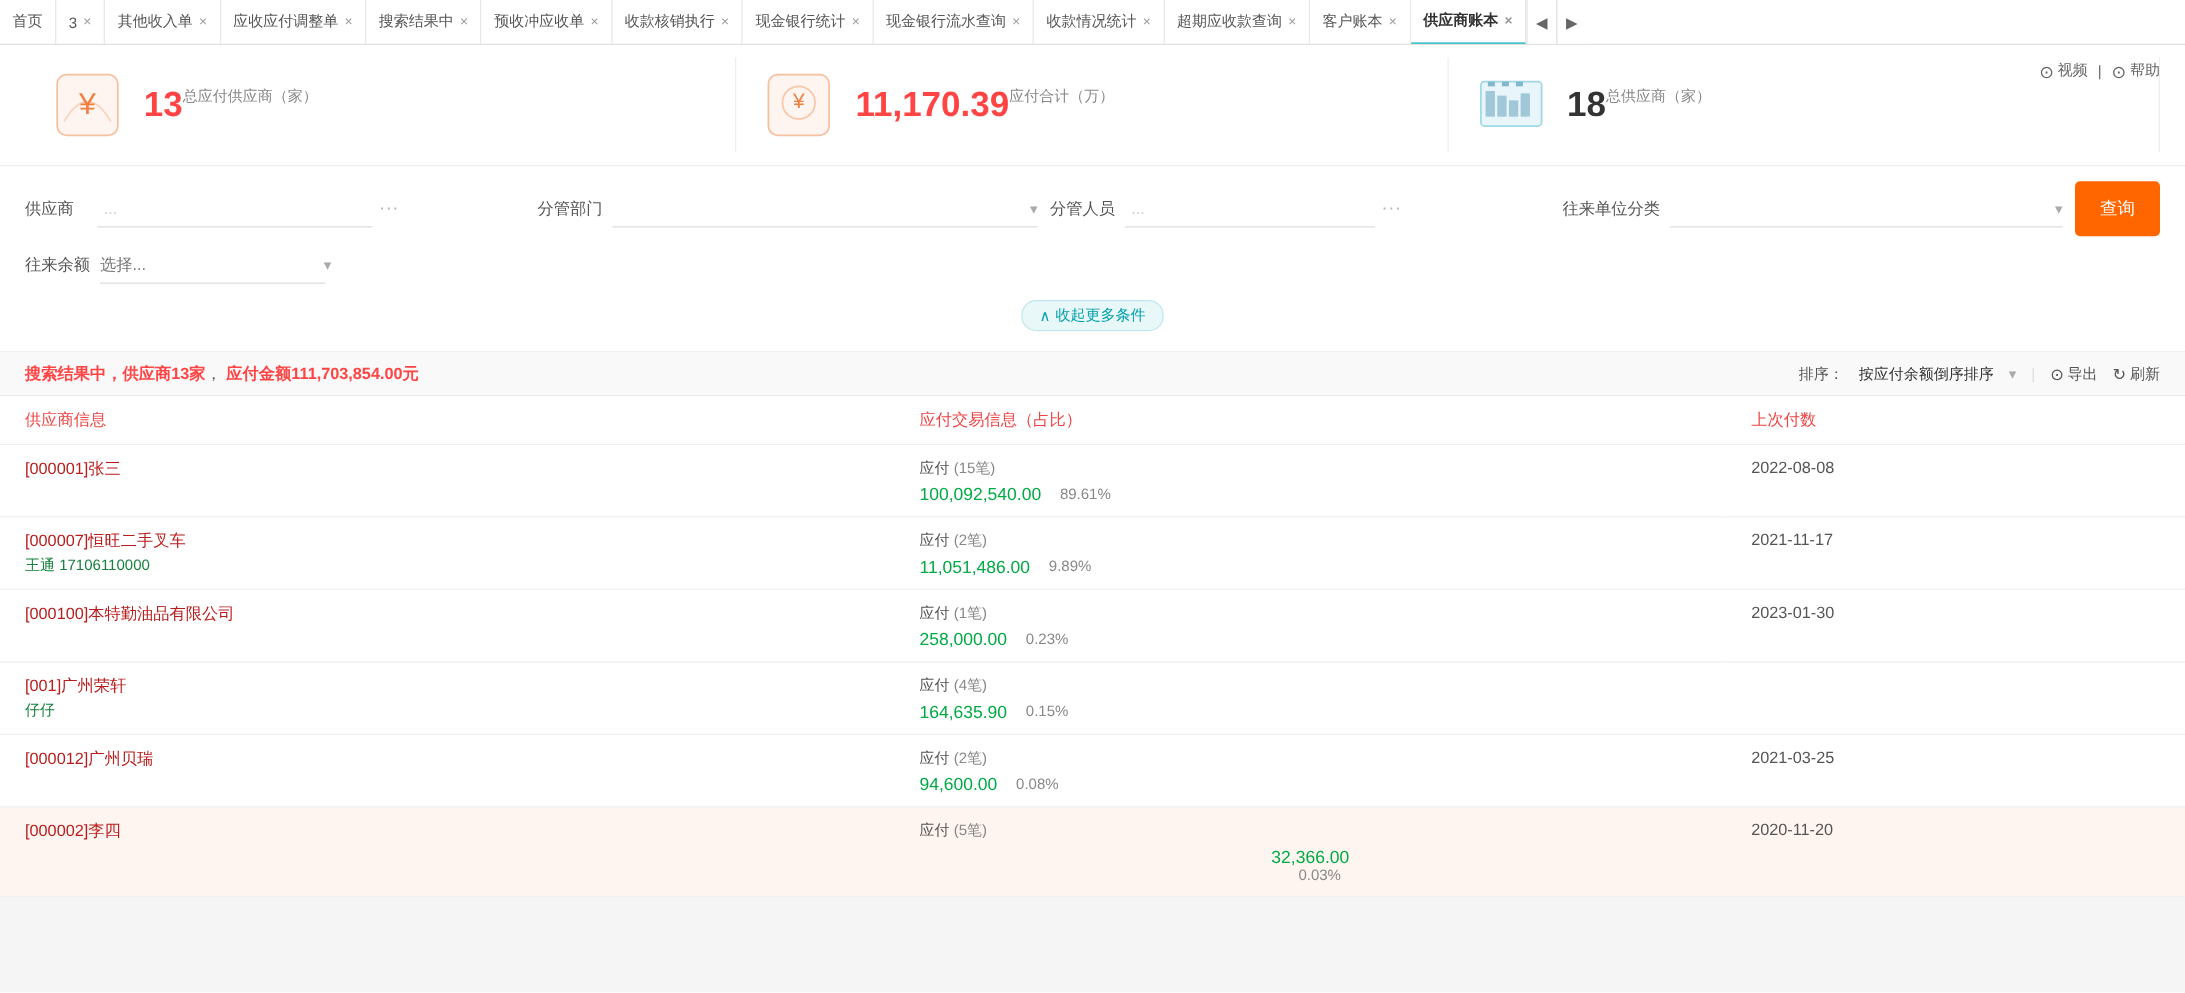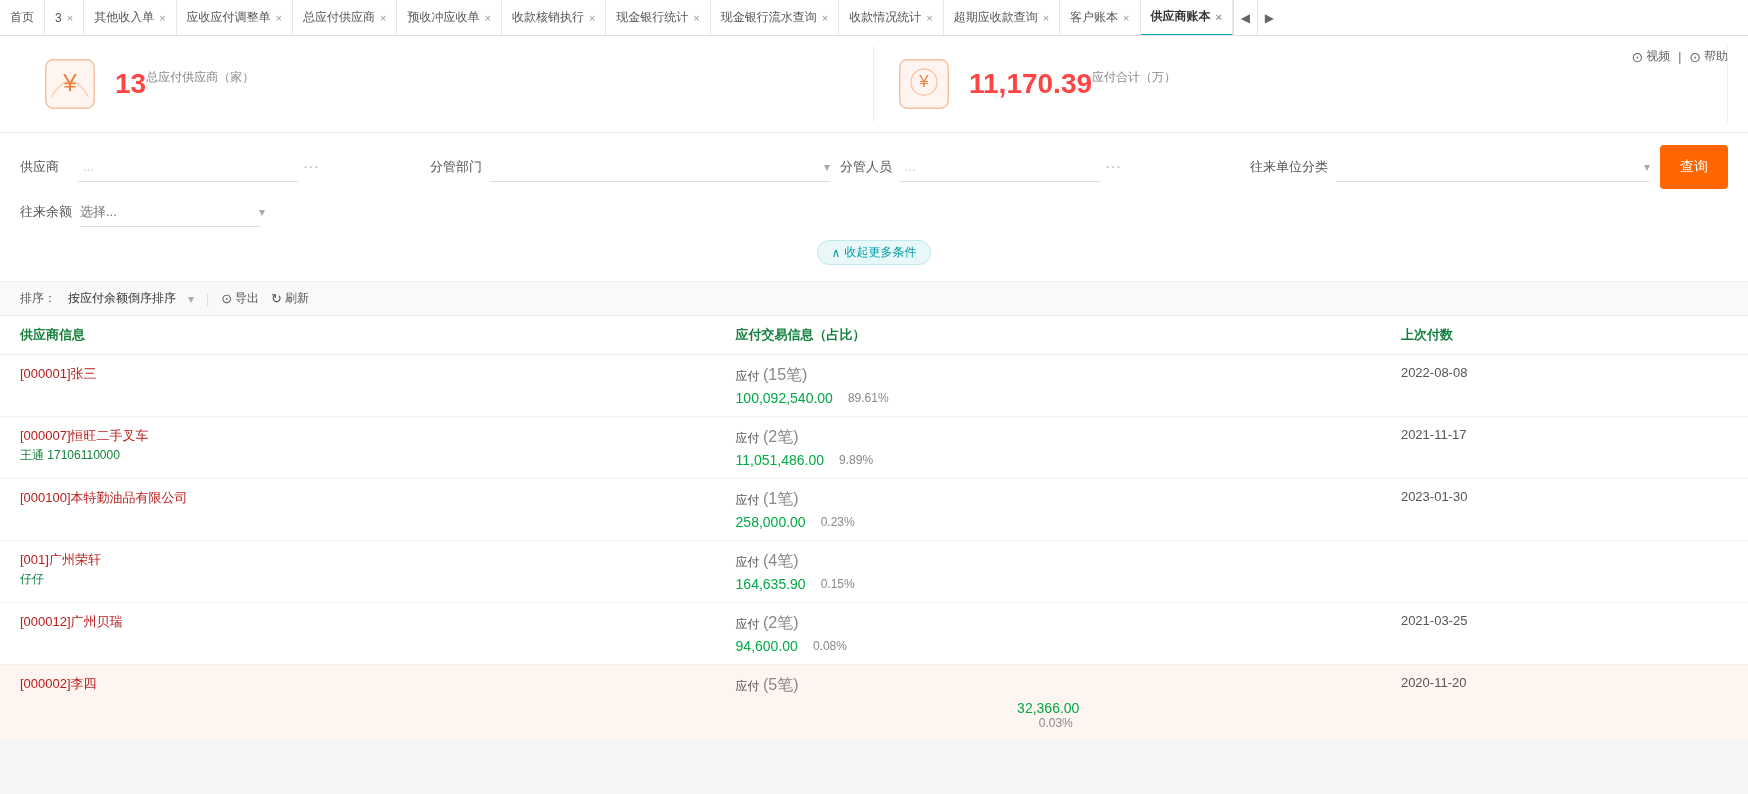--- a/index.html
+++ b/index.html
@@ -215,42 +215,42 @@
       overflow-x: auto;
     }
     .data-table {
       width: 100%;
       border-collapse: collapse;
     }
     .data-table th {
       padding: 10px 20px;
       text-align: left;
       font-size: 13px;
-      color: #15803d;
-      font-weight: 700;
+      color: #ef4444;
+      font-weight: 400;
       border-bottom: 1px solid #eee;
       background: #fff;
     }
     .data-table td {
       padding: 10px 20px;
       border-bottom: 1px solid #f0f0f0;
       font-size: 13px;
       vertical-align: top;
     }
     .data-table tr.highlight td { background: #fff5f0; }
     .supplier-link {
       color: #b91c1c;
       text-decoration: none;
       cursor: pointer;
       font-size: 13px;
     }
     .supplier-sub { color: #15803d; font-size: 12px; margin-top: 2px; }
     .amount-green { color: #00aa44; font-size: 14px; font-weight: 500; }
     .payable-label { color: #555; font-size: 12px; }
-    .payable-notes { color: #888; font-size: 16px; }
+    .payable-notes { color: #888; font-size: 12px; }
     .percent-val { color: #888; font-size: 12px; margin-left: 15px; }
     .date-val { color: #555; font-size: 13px; }
 
     
     .table-wrap::-webkit-scrollbar { height: 6px; }
     .table-wrap::-webkit-scrollbar-thumb { background: #ddd; border-radius: 3px; }
   </style>
 </head>
 <body>
 
@@ -264,21 +264,21 @@
   </div>
   <div class="nav-tab">
     <span>其他收入单</span>
     <span class="close-x">×</span>
   </div>
   <div class="nav-tab">
     <span>应收应付调整单</span>
     <span class="close-x">×</span>
   </div>
   <div class="nav-tab">
-    <span>总应付供应商</span>
+    <span>搜索结果中</span>
     <span class="close-x">×</span>
   </div>
   <div class="nav-tab">
     <span>预收冲应收单</span>
     <span class="close-x">×</span>
   </div>
   <div class="nav-tab">
     <span>收款核销执行</span>
     <span class="close-x">×</span>
   </div>
@@ -333,20 +333,38 @@
         <circle cx="30" cy="28" r="14" stroke="#f08040" stroke-width="1.5" fill="none" opacity="0.4"></circle>
         <text x="30" y="33" text-anchor="middle" font-size="18" fill="#f08040" font-family="Arial">¥</text>
       </svg>
     </div>
     <div class="stat-content">
       <span class="stat-number">11,170.39</span>
       <span class="stat-label">应付合计（万）</span>
     </div>
   </div>
 
+  <div class="stat-item">
+    <div class="stat-icon">
+      <svg viewBox="0 0 60 60" fill="none" xmlns="http://www.w3.org/2000/svg">
+        <rect x="4" y="10" width="52" height="38" rx="3" fill="#e8f5fa" stroke="#a0d8e8" stroke-width="1.5"></rect>
+        <rect x="8" y="18" width="8" height="22" fill="#a0c8d8"></rect>
+        <rect x="18" y="22" width="8" height="18" fill="#a0c8d8"></rect>
+        <rect x="28" y="26" width="8" height="14" fill="#a0c8d8"></rect>
+        <rect x="38" y="20" width="8" height="20" fill="#a0c8d8"></rect>
+        <rect x="10" y="10" width="6" height="4" fill="#80b8cc"></rect>
+        <rect x="22" y="10" width="6" height="4" fill="#80b8cc"></rect>
+        <rect x="34" y="10" width="6" height="4" fill="#80b8cc"></rect>
+      </svg>
+    </div>
+    <div class="stat-content">
+      <span class="stat-number" style="color:#333;">18</span>
+      <span class="stat-label">总供应商（家）</span>
+    </div>
+  </div>
 
   <div class="top-right-links">
     <span style="display:flex;align-items:center;gap:3px;cursor:pointer;">
       <span style="font-size:14px;">⊙</span>
       <span>视频</span>
     </span>
     <span class="divider-v">|</span>
     <span style="display:flex;align-items:center;gap:3px;cursor:pointer;">
       <span style="font-size:14px;">⊙</span>
       <span>帮助</span>
@@ -397,20 +415,24 @@
   </div>
   <div class="collapse-bar">
     <button class="collapse-btn">
       <span>∧</span>
       <span>收起更多条件</span>
     </button>
   </div>
 </div>
 
 <div class="result-bar">
+  <div class="result-info">
+    <span>搜索结果中，供应商13家</span>，
+    <span>应付金额111,703,854.00元</span>
+  </div>
   <div class="result-actions">
     <span class="sort-label">排序：</span>
     <span class="sort-val">按应付余额倒序排序</span>
     <span style="color:#aaa;">▾</span>
     <span style="color:#ddd;">|</span>
     <span class="action-btn">
       <span class="action-icon">⊙</span>
       <span>导出</span>
     </span>
     <span class="action-btn">

